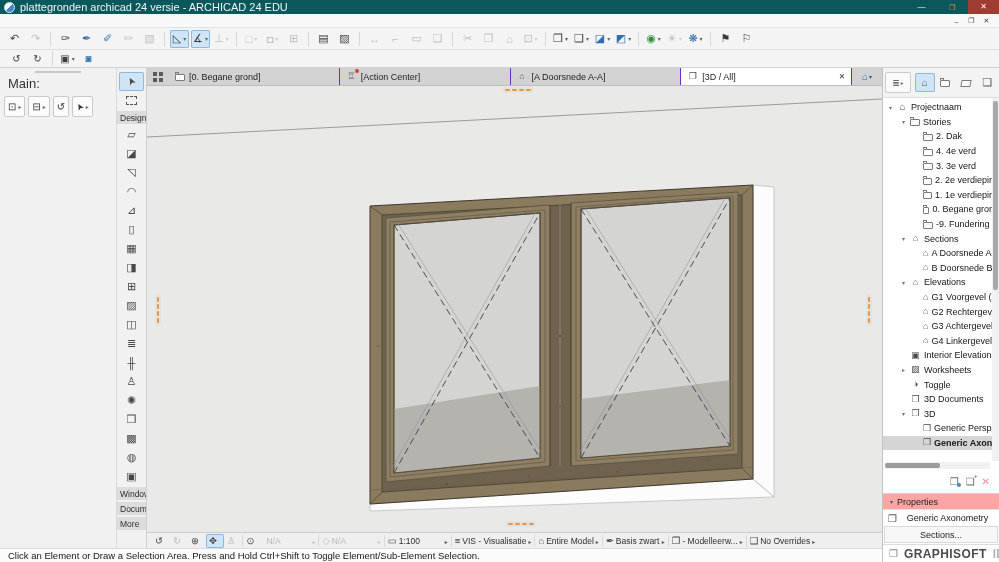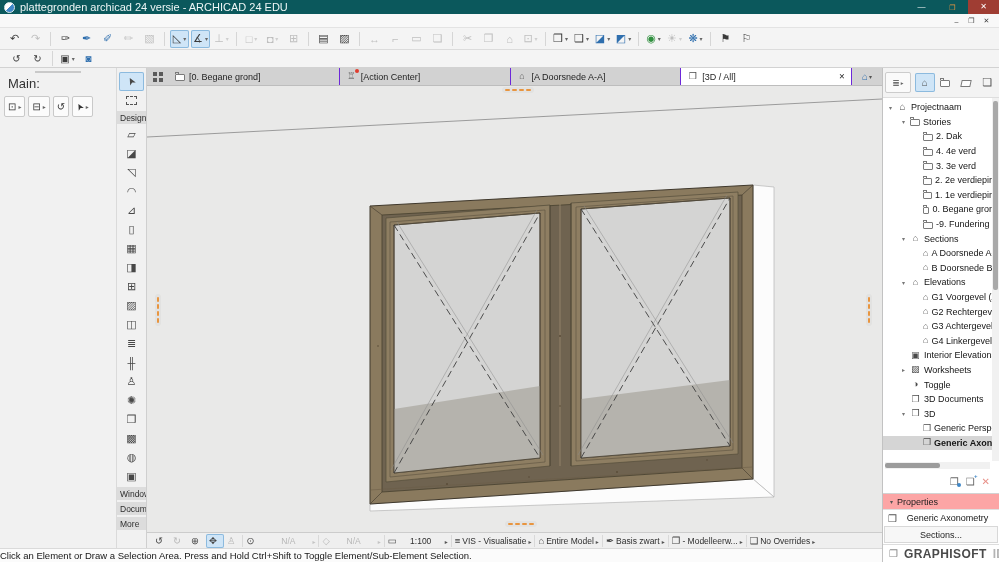--- a/index.html
+++ b/index.html
@@ -100,27 +100,27 @@
   .marker i{display:block;width:5px;height:2px;background:#e8953f;border-radius:1px;}
   .marker.vert{flex-direction:column;padding:3px 2px;}
   .marker.vert i{width:2px;height:5px;}
   
   #quickbar{position:absolute;left:147px;top:532px;width:735px;height:16px;background:#efefef;
     border-top:1px solid #cccccc;display:flex;align-items:center;padding-left:5px;box-sizing:border-box;overflow:hidden;}
   .qctl{height:14px;display:flex;align-items:center;gap:2px;padding:0 3px;font-size:8.5px;color:#2e2e2e;border-radius:2px;}
   .qctl .qicon{font-size:9.5px;color:#444;}
   .qctl.active{background:#cfe5f7;box-shadow:inset 0 0 0 1px #8cbade;}
   .qctl.disabled,.qctl.disabled .qicon{color:#b7b7b7;}
-  .qctl.labeled .qlabel{min-width:44px;text-align:center;}
+  .qctl.labeled .qlabel{min-width:44px;}
   .qctl.dropdown .qdd::after{content:"▸";font-size:6px;color:#555;}
   .qctl.disabled .qdd::after{color:#c4c4c4;}
   .qctl.sep{width:1px;padding:0;height:12px;background:#d9d9d9;border-radius:0;}
   
   #statusbar{position:absolute;left:0;top:548px;width:882px;height:14px;background:#fbfbfb;
-    border-top:1px solid #dadada;display:flex;align-items:center;padding-left:0;box-sizing:border-box;
+    border-top:1px solid #dadada;display:flex;align-items:center;padding-left:8px;box-sizing:border-box;
     font-size:9.5px;color:#161616;white-space:nowrap;overflow:hidden;}
   
   #navigator{position:absolute;left:882px;top:68px;width:117px;height:494px;background:#ffffff;
     border-left:1px solid #c2c2c2;box-sizing:border-box;display:flex;flex-direction:column;}
   .nav-header{height:29px;flex:0 0 29px;background:#f3f3f3;border-bottom:1px solid #dedede;
     display:flex;align-items:center;padding:0 2px;gap:1px;}
   .nav-sel{width:24px;height:19px;border:1px solid #cccccc;background:#fafafa;border-radius:2px;
     display:flex;align-items:center;justify-content:center;font-size:9px;color:#444;margin-right:3px;}
   .nav-sel::after{content:"▸";font-size:5.5px;color:#666;margin-left:1px;}
   .nav-tab{width:20px;height:19px;display:flex;align-items:center;justify-content:center;font-size:11px;color:#555;border-radius:2px;}

